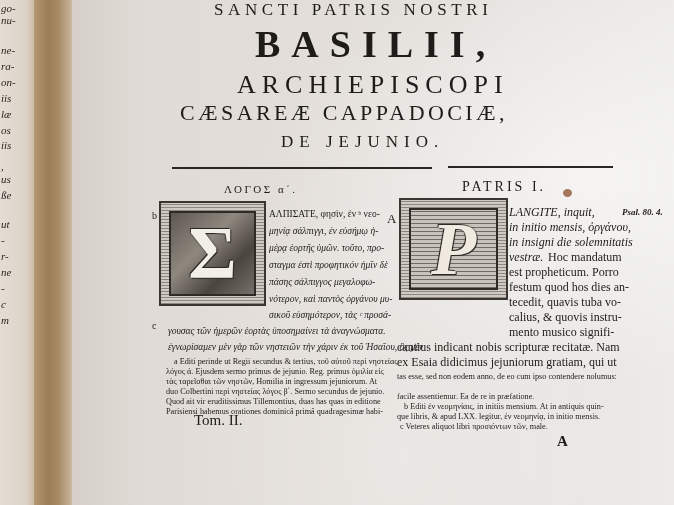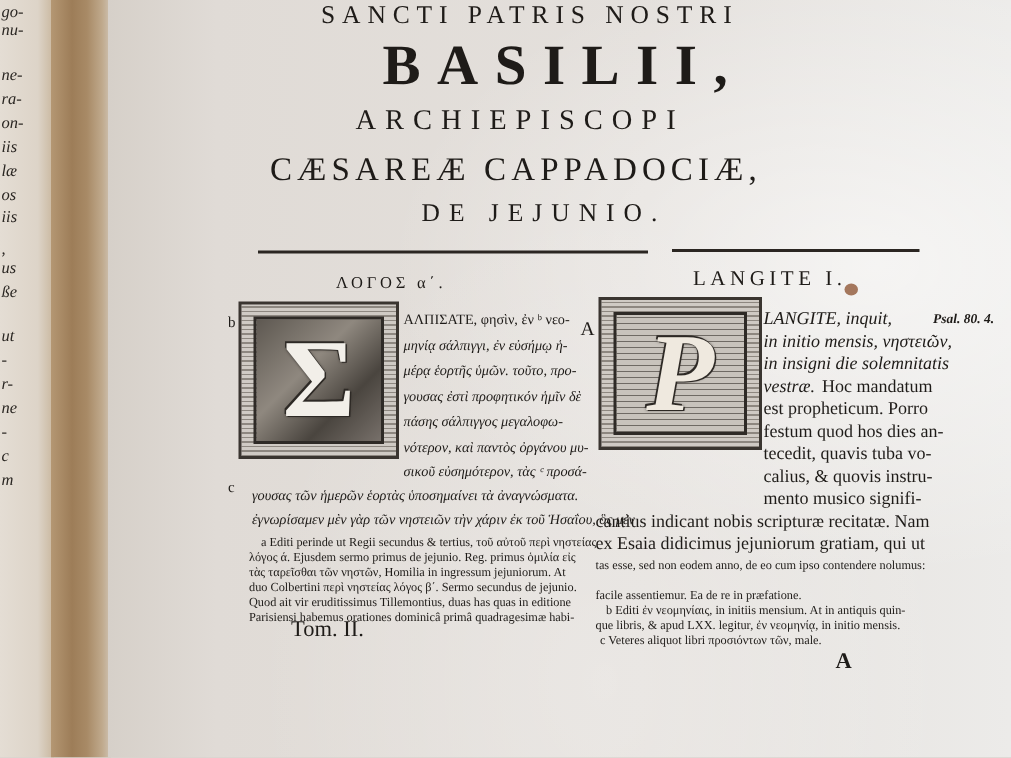--- a/index.html
+++ b/index.html
@@ -24,21 +24,21 @@
   .page {
     position:absolute; left:72px; top:0; width:602px; height:505px;
     background:
       radial-gradient(ellipse at 85% 35%, rgba(255,255,255,0.55), rgba(255,255,255,0) 45%),
       radial-gradient(ellipse at 55% 90%, rgba(255,255,255,0.25), rgba(255,255,255,0) 50%),
       linear-gradient(90deg,#d6d0c9 0%,#e0dbd6 12%,#e4e0dc 60%,#ecebe9 100%);
   }
   .abs { position:absolute; white-space:nowrap; }
   .t1 { left:142px; top:0px; font-size:17px; letter-spacing:4.6px; }
   .t2 { left:183px; top:22px; font-size:38px; letter-spacing:11px; font-weight:bold; }
-  .t3 { left:165px; top:70px; font-size:19px; letter-spacing:6px; }
+  .t3 { left:165px; top:70px; font-size:26px; letter-spacing:6px; }
   .t4 { left:108px; top:100px; font-size:22px; letter-spacing:3.4px; }
   .t5 { left:209px; top:132px; font-size:17px; letter-spacing:6px; }
   .rule-l { position:absolute; left:100px; top:167px; width:260px; height:2px; background:#2b2622; }
   .rule-r { position:absolute; left:376px; top:166px; width:165px; height:2px; background:#2b2622; }
   .head-l { left:152px; top:183px; font-size:11px; letter-spacing:2.5px; }
   .head-r { left:390px; top:179px; font-size:14px; letter-spacing:3px; }
   .initial {
     position:absolute; border:2px solid #3a3530; box-sizing:border-box;
     background:repeating-linear-gradient(0deg,#8d8780 0px,#8d8780 1px,#cfcac4 1px,#cfcac4 3px);
   }
@@ -104,42 +104,42 @@
 
   <div class="abs head-l">ΛΟΓΟΣ α΄.</div>
   <div class="initial init-sigma">
     <div class="inner">Σ</div>
   </div>
   <div class="abs marker" style="left:80px;top:210px;font-size:10px">b</div>
   <div class="abs marker" style="left:80px;top:320px;font-size:10px">c</div>
   <div class="abs greek-line" style="left:197px;top:209px;font-style:normal">ΑΛΠΙΣΑΤΕ, φησὶν, ἐν ᵇ νεο-</div>
   <div class="abs greek-line" style="left:197px;top:226px">μηνίᾳ σάλπιγγι, ἐν εὐσήμῳ ἡ-</div>
   <div class="abs greek-line" style="left:197px;top:243px">μέρᾳ ἑορτῆς ὑμῶν. τοῦτο, προ-</div>
-  <div class="abs greek-line" style="left:197px;top:260px">γουσας ἐστὶ προφητικόν ἡμῖν δὲ</div>
+  <div class="abs greek-line" style="left:197px;top:260px">σταγμα ἐστὶ προφητικόν ἡμῖν δὲ</div>
   <div class="abs greek-line" style="left:197px;top:277px">πάσης σάλπιγγος μεγαλοφω-</div>
   <div class="abs greek-line" style="left:197px;top:294px">νότερον, καὶ παντὸς ὀργάνου μυ-</div>
   <div class="abs greek-line" style="left:197px;top:310px">σικοῦ εὐσημότερον, τὰς ᶜ προσά-</div>
   <div class="abs greek-line" style="left:96px;top:326px">γουσας τῶν ἡμερῶν ἑορτὰς ὑποσημαίνει τὰ ἀναγνώσματα.</div>
   <div class="abs greek-line" style="left:96px;top:342px">ἐγνωρίσαμεν μὲν γὰρ τῶν νηστειῶν τὴν χάριν ἐκ τοῦ Ἡσαΐου, ὃς μὲν</div>
 
   <div class="abs note" style="left:102px;top:357px">a Editi perinde ut Regii secundus &amp; tertius, τοῦ αὐτοῦ περὶ νηστείας</div>
   <div class="abs note" style="left:94px;top:367px">λόγος ά. Ejusdem sermo primus de jejunio. Reg. primus ὁμιλία εἰς</div>
   <div class="abs note" style="left:94px;top:377px">τὰς ταρεῖσθαι τῶν νηστῶν, Homilia in ingressum jejuniorum. At</div>
   <div class="abs note" style="left:94px;top:387px">duo Colbertini περὶ νηστείας λόγος β΄. Sermo secundus de jejunio.</div>
   <div class="abs note" style="left:94px;top:397px">Quod ait vir eruditissimus Tillemontius, duas has quas in editione</div>
   <div class="abs note" style="left:94px;top:407px">Parisiensi habemus orationes dominicâ primâ quadragesimæ habi-</div>
   <div class="abs tom">Tom. II.</div>
 
-  <div class="abs head-r">LANGITE I.</div>
+  <div class="abs head-r">PATRIS I.</div>
   <div class="abs marker" style="left:315px;top:211px">A</div>
   <div class="initial init-p">
     <div class="inner">P</div>
   </div>
   <div class="abs latin-line latin-ital" style="left:437px;top:205px">LANGITE, inquit,</div>
-  <div class="abs latin-line latin-ital" style="left:437px;top:220px">in initio mensis, νηστειῶν,</div>
+  <div class="abs latin-line latin-ital" style="left:437px;top:220px">in initio mensis, ὀργάνου,</div>
   <div class="abs latin-line latin-ital" style="left:437px;top:235px">in insigni die solemnitatis</div>
   <div class="abs latin-line latin-ital" style="left:437px;top:250px">vestræ.</div>
   <div class="abs latin-line" style="left:476px;top:250px">Hoc mandatum</div>
   <div class="abs latin-line" style="left:437px;top:265px">est propheticum. Porro</div>
   <div class="abs latin-line" style="left:437px;top:280px">festum quod hos dies an-</div>
   <div class="abs latin-line" style="left:437px;top:295px">tecedit, quavis tuba vo-</div>
   <div class="abs latin-line" style="left:437px;top:310px">calius, &amp; quovis instru-</div>
   <div class="abs latin-line" style="left:437px;top:325px">mento musico signifi-</div>
   <div class="abs latin-line" style="left:325px;top:340px">cantius indicant nobis scripturæ recitatæ. Nam</div>
   <div class="abs latin-line" style="left:325px;top:355px">ex Esaia didicimus jejuniorum gratiam, qui ut</div>

